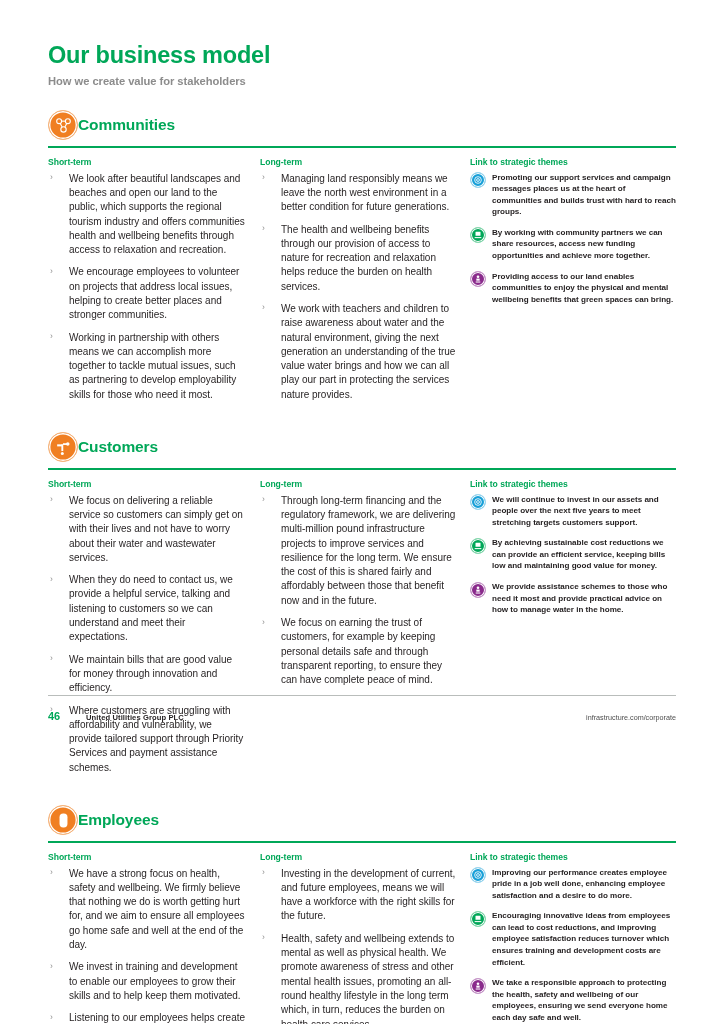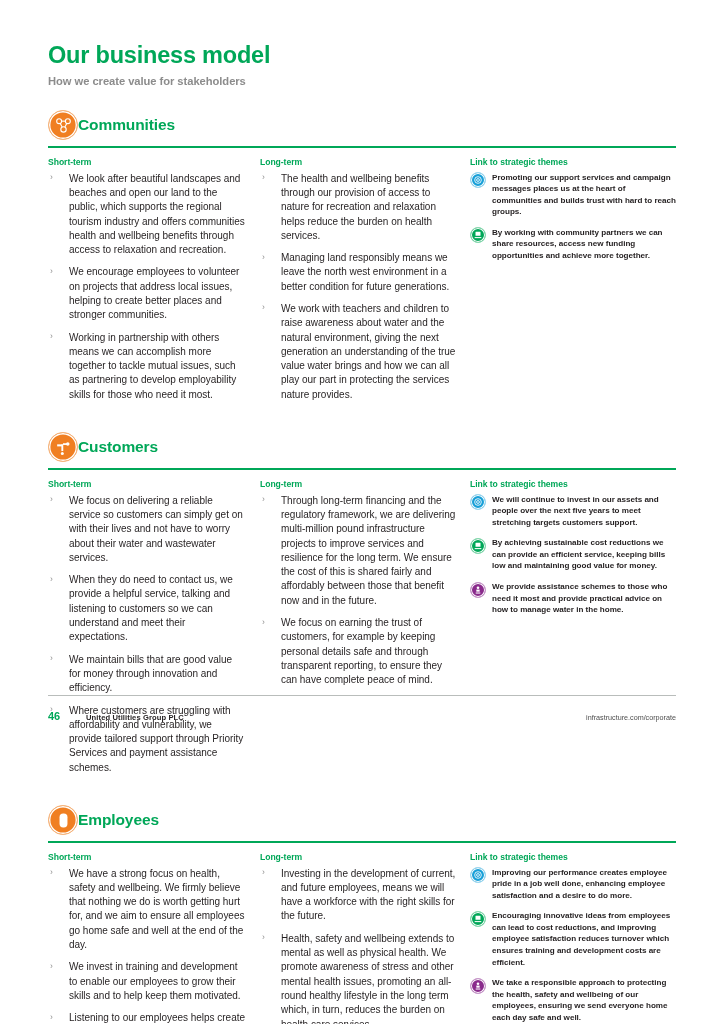--- a/index.html
+++ b/index.html
@@ -211,22 +211,22 @@
         <ul class="bullets">
           <li>We look after beautiful landscapes and beaches and open our land to the public, which supports the regional tourism industry and offers communities health and wellbeing benefits through access to relaxation and recreation.</li>
           <li>We encourage employees to volunteer on projects that address local issues, helping to create better places and stronger communities.</li>
           <li>Working in partnership with others means we can accomplish more together to tackle mutual issues, such as partnering to develop employability skills for those who need it most.</li>
         </ul>
       </div>
 
       <div class="col col-long">
         <div class="col-heading">Long-term</div>
         <ul class="bullets">
+          <li>Managing land responsibly means we leave the north west environment in a better condition for future generations.</li>
           <li>The health and wellbeing benefits through our provision of access to nature for recreation and relaxation helps reduce the burden on health services.</li>
-          <li>Managing land responsibly means we leave the north west environment in a better condition for future generations.</li>
           <li>We work with teachers and children to raise awareness about water and the natural environment, giving the next generation an understanding of the true value water brings and how we can all play our part in protecting the services nature provides.</li>
         </ul>
       </div>
 
       <div class="col col-link">
         <div class="col-heading">Link to strategic themes</div>
         <div class="themes">
           <div class="theme-item">
             <span class="theme-icon blue">
               <svg width="10" height="10" viewBox="0 0 24 24" fill="none" stroke="#fff" stroke-width="2">
@@ -237,20 +237,30 @@
             <span class="theme-text">Promoting our support services and campaign messages places us at the heart of communities and builds trust with hard to reach groups.</span>
           </div>
           <div class="theme-item">
             <span class="theme-icon green">
               <svg width="10" height="10" viewBox="0 0 24 24" fill="#fff">
                   <rect x="6" y="4" width="12" height="10" rx="1"></rect>
                   <path d="M4 17h16v2.5H4z"></path>
                 </svg>
             </span>
             <span class="theme-text">By working with community partners we can share resources, access new funding opportunities and achieve more together.</span>
+          </div>
+          <div class="theme-item">
+            <span class="theme-icon purple">
+              <svg width="10" height="10" viewBox="0 0 24 24" fill="#fff">
+                  <circle cx="12" cy="6.5" r="3.2"></circle>
+                  <path d="M8 11h8v5H8z"></path>
+                  <path d="M6.5 18h11v2.5h-11z"></path>
+                </svg>
+            </span>
+            <span class="theme-text">Providing access to our land enables communities to enjoy the physical and mental wellbeing benefits that green spaces can bring.</span>
           </div>
         </div>
       </div>
     </div>
   </div>
 
   <div class="section s-customers">
     <div class="section-head">
       <span class="section-badge">
         <svg width="19" height="19" viewBox="0 0 24 24" fill="#ffffff">

